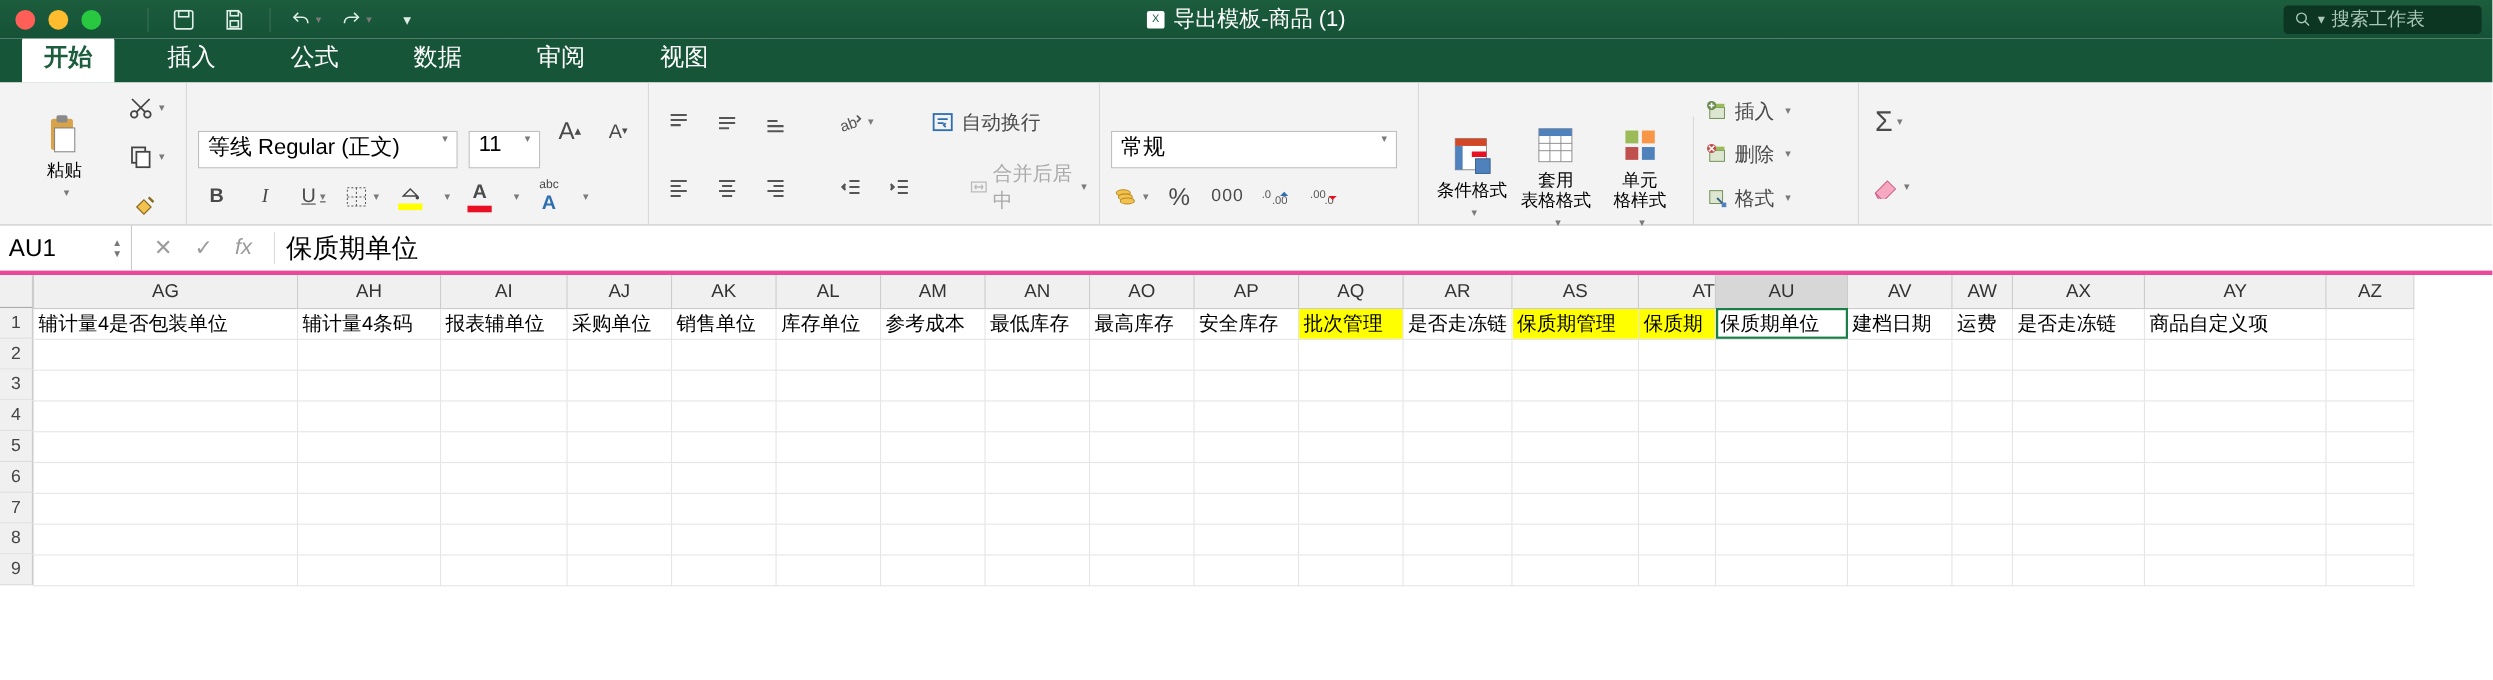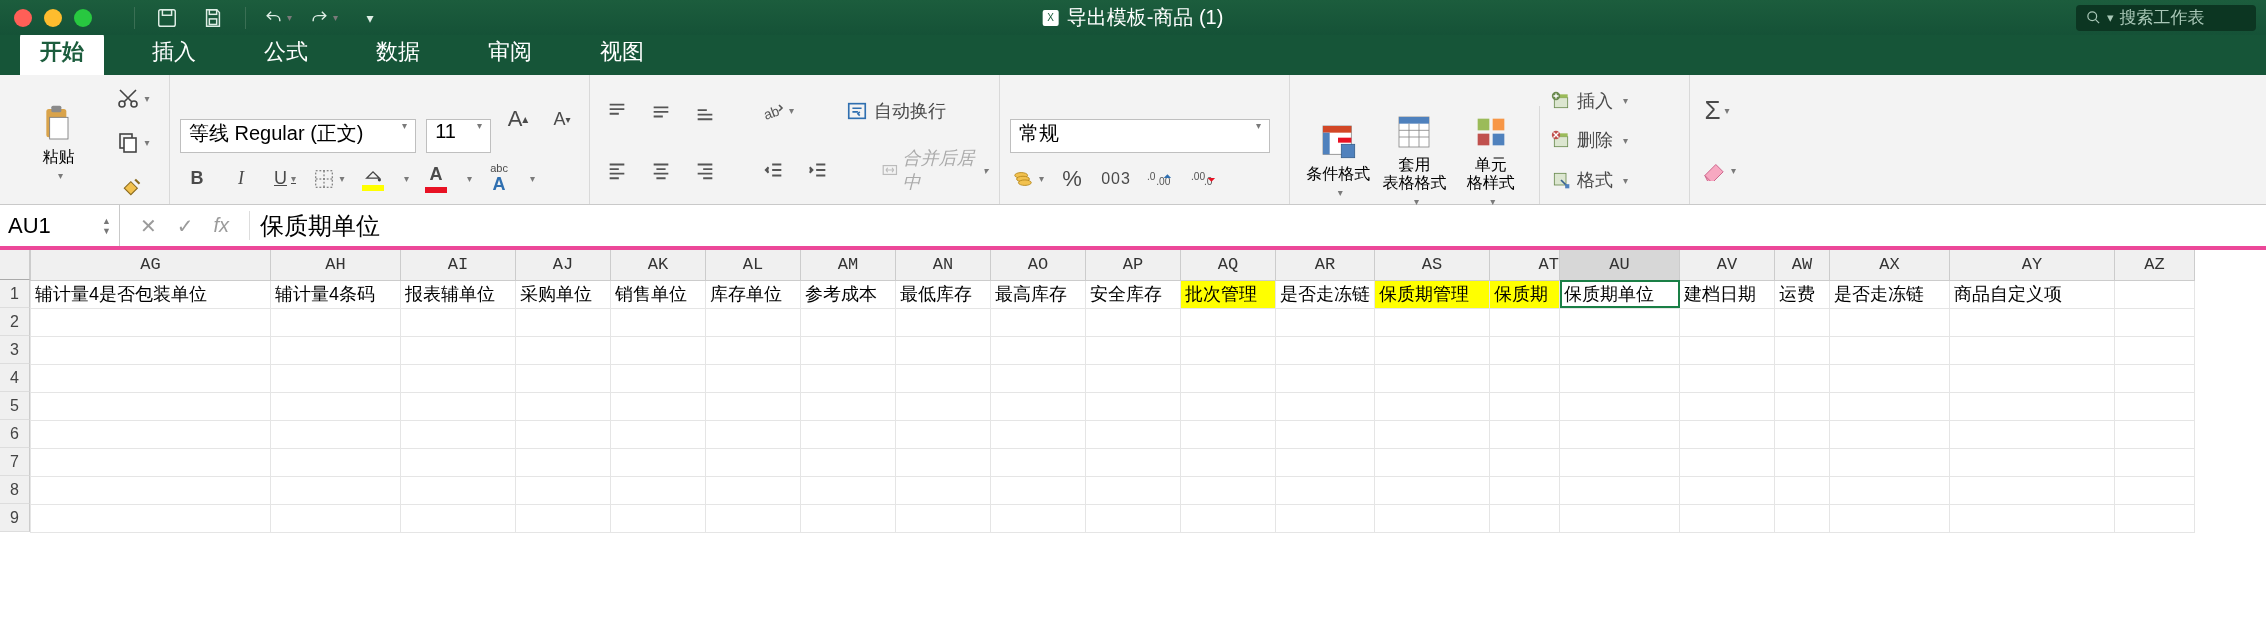--- a/index.html
+++ b/index.html
@@ -52,21 +52,21 @@
   .fxbtns { display:flex; align-items:center; gap:20px; padding:0 20px; color:#9b9b9b; font-size:20px;}
   .fxinput { flex:1; padding:0 10px; font-size:24px; }
 
   
   .sheet { display:flex; height: calc(618px - 35px - 40px - 130px - 45px); }
   .rowhdrs { display:flex; flex-direction:column; }
   .corner  { height:30px; width:30px; background:#f0f0f0; border-right:1px solid #ccc; border-bottom:1px solid #aaa; }
   .rowhdr  { height:28px; width:30px; background:#f0f0f0; border-right:1px solid #ccc; border-bottom:1px solid #ddd; display:flex; align-items:center; justify-content:center; font-size:16px; color:#444;}
   .gridwrap { overflow:hidden; }
   table.grid { border-collapse:collapse; table-layout:fixed; }
-  table.grid th { height:30px; background:#f0f0f0; border:1px solid #ccc; border-top:none; font-weight:normal; font-size:17px; color:#333;font-family:Liberation Mono, monospace; }
+  table.grid th { height:30px; background:#f0f0f0; border:1px solid #ccc; border-top:none; font-weight:normal; font-size:17px; color:#333; }
   table.grid th.sel { background:#d7d7d7; }
   table.grid td { height:28px; border:1px solid #e5e5e5; font-size:18px; padding:0 4px; white-space:nowrap; overflow:hidden;}
   td.hl { background:#ffff00; }
   td.sel { outline:2px solid #1a7f46; outline-offset:-2px; background:#fff; }
 
   svg { display:block; }
 </style>
 </head>
 <body>
 
@@ -281,21 +281,21 @@
               <path d="M6 9l-3 3 3 3" fill="#555"></path>
             </svg>
           </div>
         <div class="ibtn">
             <svg width="22" height="22" viewBox="0 0 24 24" stroke="#555" stroke-width="2" fill="none">
               <path d="M10 6h10M10 12h10M10 18h10"></path>
               <path d="M3 9l3 3-3 3" fill="#555"></path>
             </svg>
           </div>
         <div style="width:30px;"></div>
-        <div class="ibtn" style="width:auto;gap:4px;color:#aaa;font-style:italic;">
+        <div class="ibtn" style="width:auto;gap:4px;color:#aaa;">
           <svg width="22" height="22" viewBox="0 0 24 24" fill="none" stroke="#bbb" stroke-width="1.6">
               <rect x="3" y="6" width="18" height="12"></rect>
               <path d="M7 12h10M9 9l-2 3 2 3M15 9l2 3-2 3"></path>
             </svg>
           <span>合并后居中</span>
           <span class="dropdown-caret">▾</span>
         </div>
       </div>
     </div>
   </div>
@@ -311,21 +311,21 @@
       <div class="row">
         <div class="ibtn">
           <svg width="24" height="22" viewBox="0 0 24 24">
               <ellipse cx="10" cy="8" rx="7" ry="3" fill="#f2c14e" stroke="#b88a1f"></ellipse>
               <ellipse cx="12" cy="12" rx="7" ry="3" fill="#f2c14e" stroke="#b88a1f"></ellipse>
               <ellipse cx="14" cy="16" rx="7" ry="3" fill="#f2c14e" stroke="#b88a1f"></ellipse>
             </svg>
           <span class="dropdown-caret">▾</span>
         </div>
         <div class="ibtn" style="font-size:22px;">%</div>
-        <div class="ibtn" style="font-size:16px;letter-spacing:1px;">003</div>
+        <div class="ibtn" style="font-size:16px;letter-spacing:1px;">000</div>
         <div class="ibtn">
           <svg width="26" height="22" viewBox="0 0 28 22">
               <text x="0" y="12" font-size="11" fill="#555">.0</text>
               <text x="10" y="18" font-size="11" fill="#555">.00</text>
               <path d="M22 6l-4 4h8z" fill="#2f6fb0"></path>
             </svg>
         </div>
         <div class="ibtn">
           <svg width="26" height="22" viewBox="0 0 28 22">
               <text x="0" y="12" font-size="11" fill="#555">.00</text>

